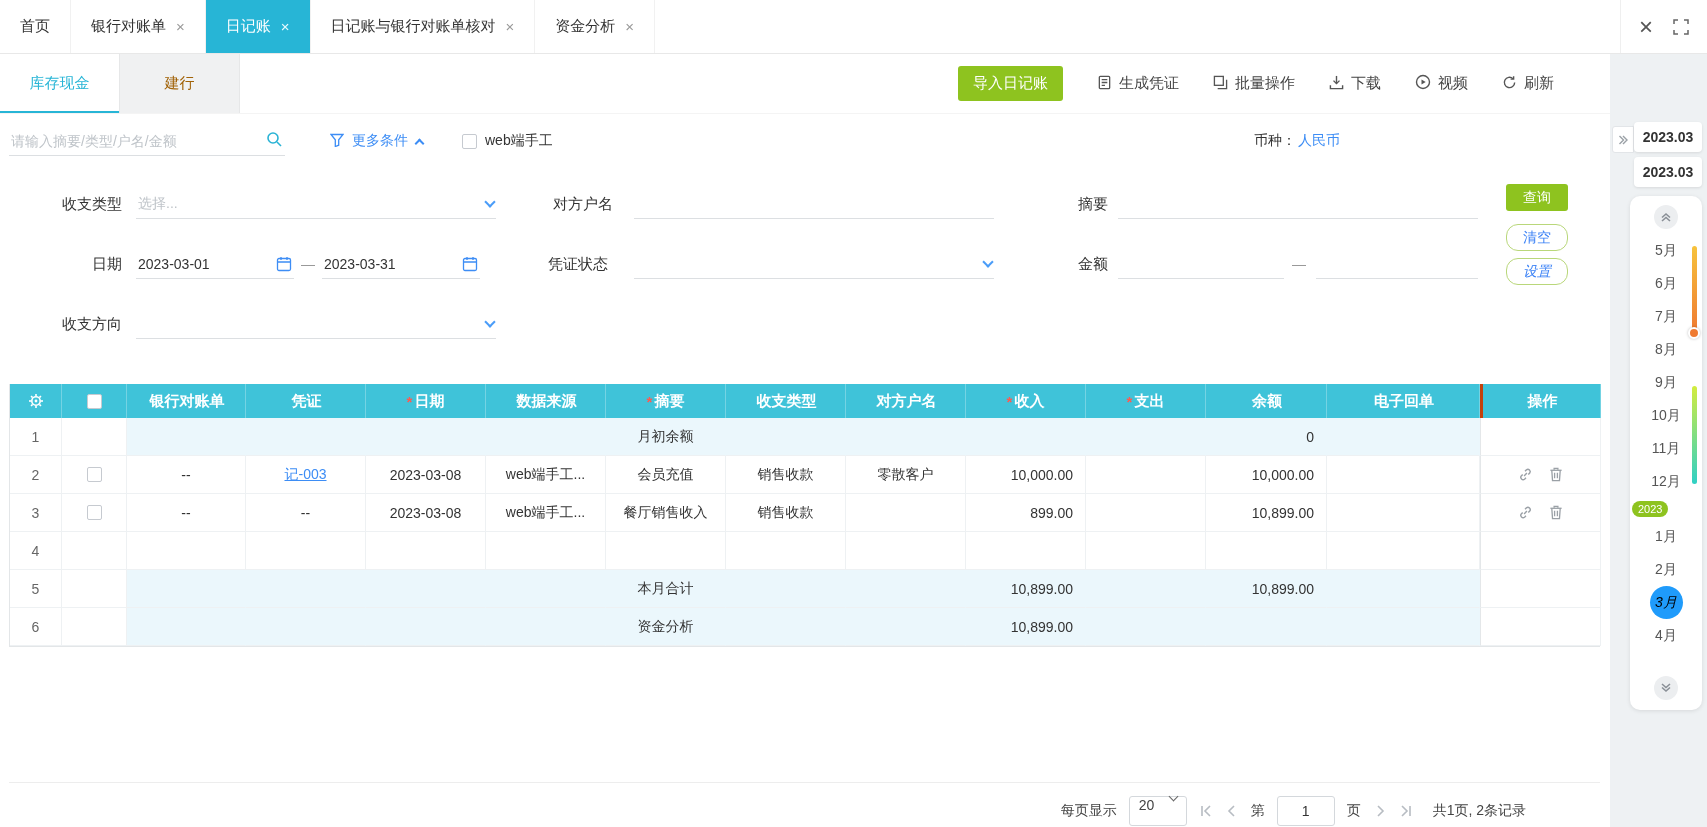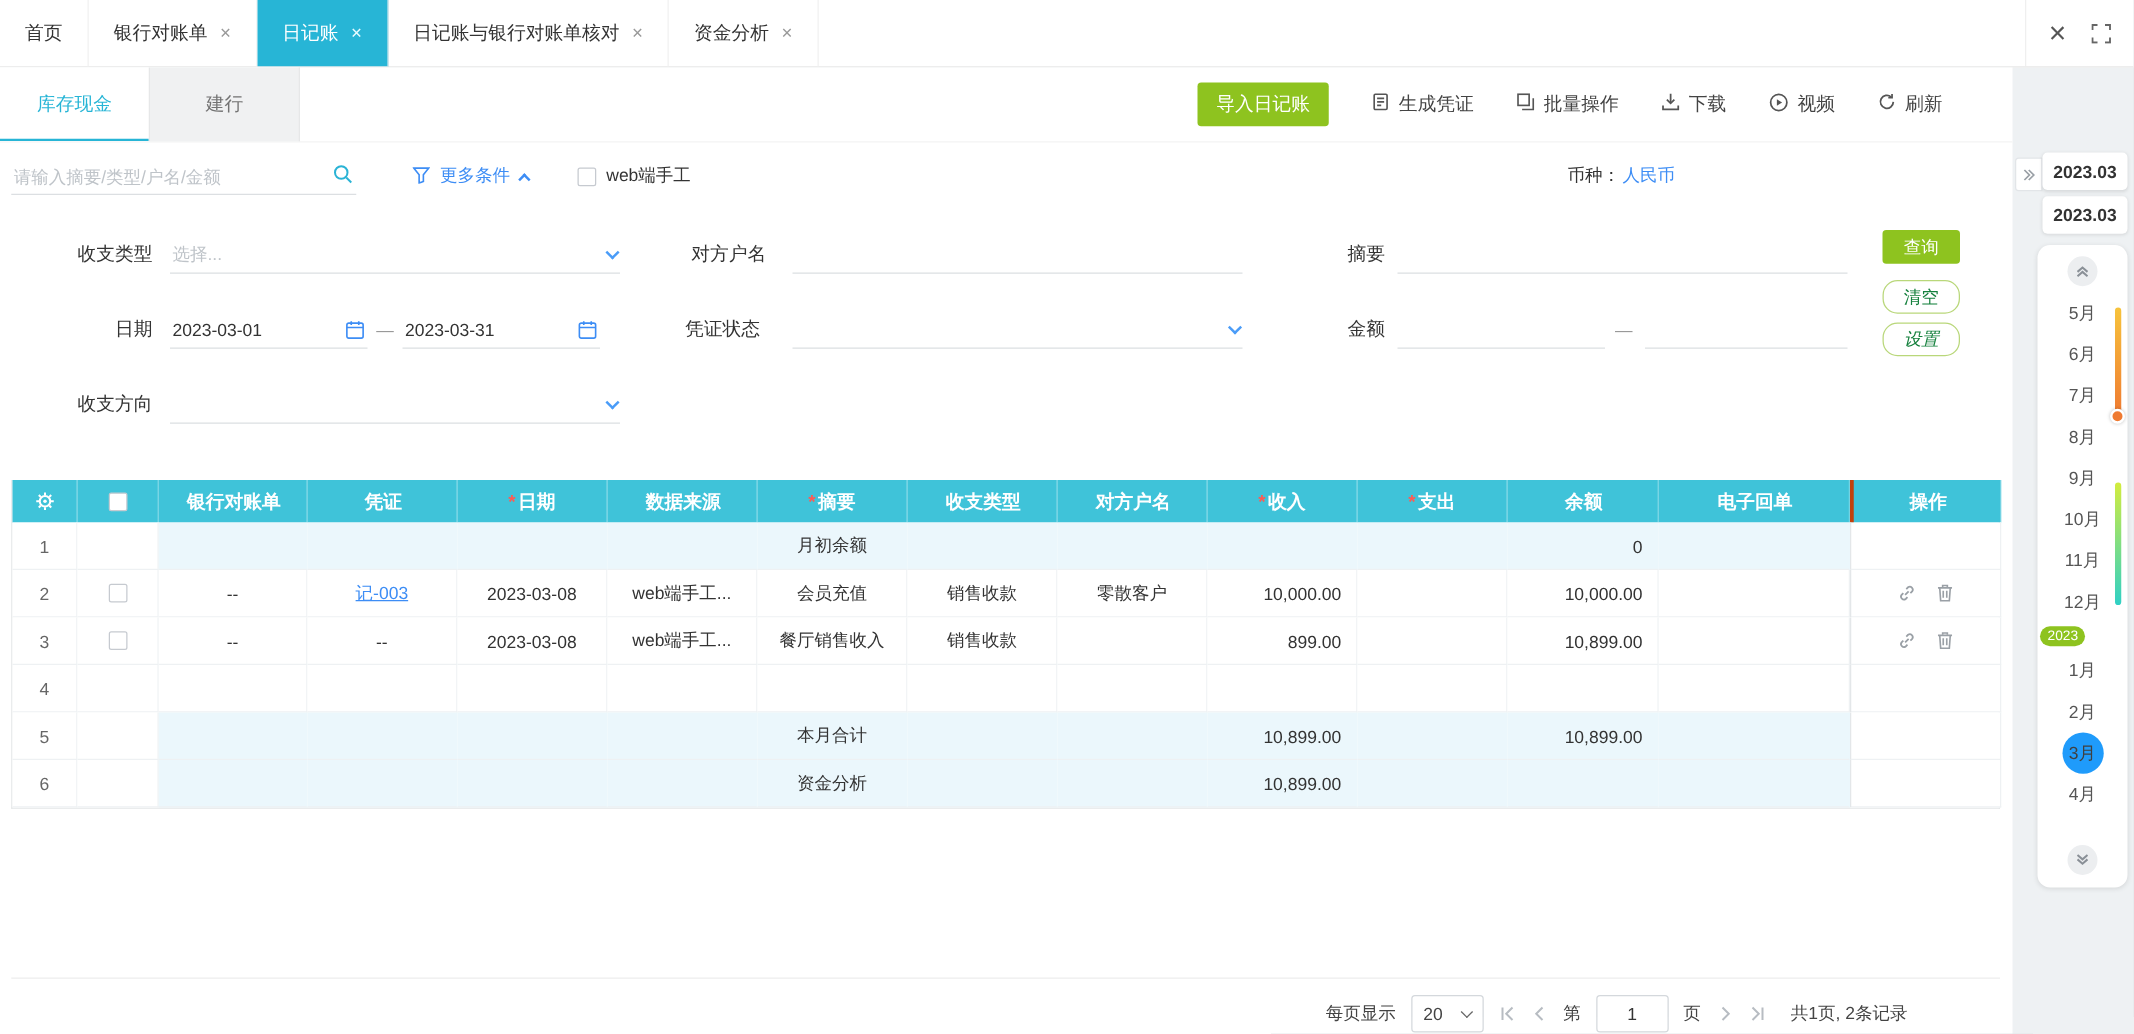--- a/index.html
+++ b/index.html
@@ -15,21 +15,21 @@
   .tab.active .tab-close { color:#eafcff; }
   .topbar-right { margin-left:auto; display:flex; align-items:center; gap:20px; padding:0 18px; border-left:1px solid #efefef; }
   .win-close { font-size:24px; color:#555; cursor:pointer; line-height:1; }
   .win-expand { display:inline-flex; cursor:pointer; }
 
   
   .content { position:absolute; top:54px; left:0; width:1610px; height:773px; background:#fff; }
 
   .row2 { position:absolute; top:0; left:0; width:100%; height:60px; display:flex; border-bottom:1px solid #f4f4f4; }
   .subtabs { display:flex; width:240px; }
-  .subtab { flex:1; display:flex; align-items:center; justify-content:center; font-size:15px; color:#737373; background:#f0f1f2; border-right:1px solid #e6e7e8; cursor:pointer; }
+  .subtab { flex:1; display:flex; align-items:center; justify-content:center; font-size:15px; color:#a16207; background:#f0f1f2; border-right:1px solid #e6e7e8; cursor:pointer; }
   .subtab.active { background:#fff; color:#27b5d6; box-shadow:inset 0 -2px 0 #27b5d6; }
   .toolbar { margin-left:auto; display:flex; align-items:center; gap:34px; padding-right:56px; }
   .btn-green { background:#8ec31f; color:#fff; border:none; font-size:15px; padding:8px 15px; border-radius:3px; cursor:pointer; font-family:inherit; }
   .tool { display:flex; align-items:center; gap:7px; font-size:15px; color:#444; cursor:pointer; }
 
   
   .filter-area { position:absolute; top:60px; left:0; width:1382px; height:270px; }
   .ufield { position:absolute; height:30px; border-bottom:1px solid #dcdfe2; display:flex; align-items:center; font-size:14px; color:#333; padding:0 2px; }
   .ufield input { border:none; outline:none; width:100%; font-size:14px; color:#333; font-family:inherit; background:transparent; }
   .ufield input::placeholder { color:#bfc4c9; }
@@ -52,21 +52,21 @@
   .lbl-cp   { left:553px; top:75px; }  .fld-cp   { left:634px;  top:75px;  width:360px; }
   .lbl-sum  { left:1078px;top:75px; }  .fld-sum  { left:1118px; top:75px;  width:360px; }
   .lbl-date { left:92px;  top:135px; } .fld-date1{ left:136px;  top:135px; width:158px; }
   .dash1    { left:301px; top:135px; } .fld-date2{ left:322px;  top:135px; width:158px; }
   .lbl-vs   { left:548px; top:135px; } .fld-vs   { left:634px;  top:135px; width:360px; }
   .lbl-amt  { left:1078px;top:135px; } .fld-amt1 { left:1118px; top:135px; width:166px; }
   .dash2    { left:1292px;top:135px; } .fld-amt2 { left:1316px; top:135px; width:162px; }
   .lbl-dir  { left:62px;  top:195px; } .fld-dir  { left:136px;  top:195px; width:360px; }
 
   .btn-query { position:absolute; left:1506px; top:70px; width:62px; height:27px; background:#8ec31f; color:#fff; border:none; border-radius:3px; font-size:14px; cursor:pointer; font-family:inherit; }
-  .btn-outline { position:absolute; left:1506px; width:62px; height:27px; background:#fff; color:#15803d; border:1px solid #b9d77a; border-radius:12px; font-size:14px; cursor:pointer; font-family:inherit; }
+  .btn-outline { position:absolute; left:1506px; width:62px; height:27px; background:#fff; color:#3b82f6; border:1px solid #b9d77a; border-radius:12px; font-size:14px; cursor:pointer; font-family:inherit; }
   .btn-clear { top:110px; } .btn-settings { top:144px;font-style:italic; }
 
   
   .dtable { position:absolute; top:330px; left:9px; width:1591px; font-size:14px; border:1px solid #e3e6e8; border-top:none; }
   .grid { display:grid; grid-template-columns:52px 65px 119px 120px 120px 120px 120px 120px 120px 120px 120px 121px 153px 121px; }
   .thead { height:34px; }
   .th { background:#3fc3d9; color:#fff; font-weight:bold; font-size:15px; display:flex; align-items:center; justify-content:center; border-right:1px solid rgba(255,255,255,.28); overflow:hidden; white-space:nowrap; }
   .th.c-ops { border-left:3px solid #c2410c; }
   .star { color:#ff5a52; margin-right:2px; }
   .trow { height:38px; }
@@ -74,37 +74,37 @@
   .td.num { justify-content:flex-end; padding-right:12px; }
   .td.c-num { color:#666; }
   .td.c-ops { border-left:1px solid #e4e7e9; }
   .trow.sum .td:nth-child(n+3):not(.c-ops) { background:#ebf7fc; border-right-color:transparent; }
   .link { color:#3d8df5; text-decoration:underline; cursor:pointer; }
   .ops-ico { display:inline-flex; margin:0 8px; cursor:pointer; }
 
   
   .hdivider { position:absolute; top:728px; left:9px; width:1591px; border-top:1px solid #ededed; }
   .pagination { position:absolute; top:742px; right:84px; display:flex; align-items:center; gap:12px; font-size:14px; color:#444; }
-  .pg-select { width:58px; height:30px; border:1px solid #d4d8dc; border-radius:3px; display:flex; align-items:center; justify-content:space-between; padding:0 9px; cursor:pointer; background:#fff; }
+  .pg-select { width:58px; height:30px; border:1px solid #d4d8dc; border-radius:3px; display:flex; justify-content:space-between; padding:0 9px; cursor:pointer; background:#fff; }
   .sel-chev { width:7px; height:7px; border-right:1.5px solid #666; border-bottom:1.5px solid #666; transform:rotate(45deg); margin-top:-4px; }
   .pg-input { width:58px; height:30px; border:1px solid #d4d8dc; border-radius:3px; text-align:center; font-size:14px; font-family:inherit; outline:none; color:#333; }
   .pg-nav { display:inline-flex; cursor:pointer; }
   .pg-total { margin-left:8px; }
 
   
   .side-handle { position:absolute; left:1612px; top:126px; width:22px; height:27px; background:#fff; border:1px solid #e2e5e8; border-radius:3px 0 0 3px; display:flex; align-items:center; justify-content:center; cursor:pointer; }
   .side-card { position:absolute; width:68px; height:30px; background:#fff; border-radius:4px; box-shadow:0 1px 3px rgba(0,0,0,.10); display:flex; align-items:center; justify-content:center; font-size:14px; color:#333; font-weight:bold; }
   .side-card1 { left:1634px; top:122px; }
   .side-card2 { left:1634px; top:157px; }
   .month-panel { position:absolute; left:1630px; top:196px; width:72px; height:514px; background:#fff; border-radius:10px; box-shadow:0 1px 4px rgba(0,0,0,.10); display:flex; flex-direction:column; align-items:center; padding:9px 0 10px; }
   .scroll-btn { width:24px; height:24px; border-radius:50%; background:#eceef0; display:flex; align-items:center; justify-content:center; cursor:pointer; flex:none; }
   .scroll-btn.up { margin-bottom:5px; }
   .scroll-btn.down { margin-top:auto; }
   .month { height:33px; width:100%; display:flex; align-items:center; justify-content:center; font-size:14px; color:#555; cursor:pointer; flex:none; }
-  .month.active { width:33px; height:33px; border-radius:50%; background:#1f9bfb; color:#404040; }
+  .month.active { width:33px; height:33px; border-radius:50%; background:#1f9bfb; color:#000000;font-style:italic; }
   .year-badge { background:#8ec31f; color:#fff; font-size:11px; line-height:16px; padding:0 6px; border-radius:8px; align-self:flex-start; margin:3px 0 3px 2px; cursor:pointer; flex:none; }
   .heat-orange { position:absolute; left:1692px; top:246px; width:5px; height:86px; border-radius:3px; background:linear-gradient(#f7c33c,#ef7a31); }
   .heat-knob { position:absolute; left:1688px; top:327px; width:12px; height:12px; border-radius:50%; background:#ef7a31; border:2px solid #fff; box-shadow:0 0 3px rgba(0,0,0,.25); cursor:pointer; }
   .heat-green { position:absolute; left:1692px; top:386px; width:5px; height:98px; border-radius:3px; background:linear-gradient(#d3ec3e,#2fd0c5); }
 </style>
 </head>
 <body>
 
 <div class="app">
 

